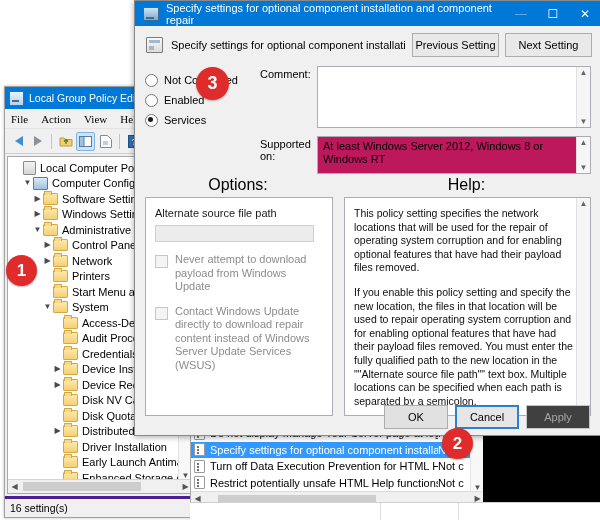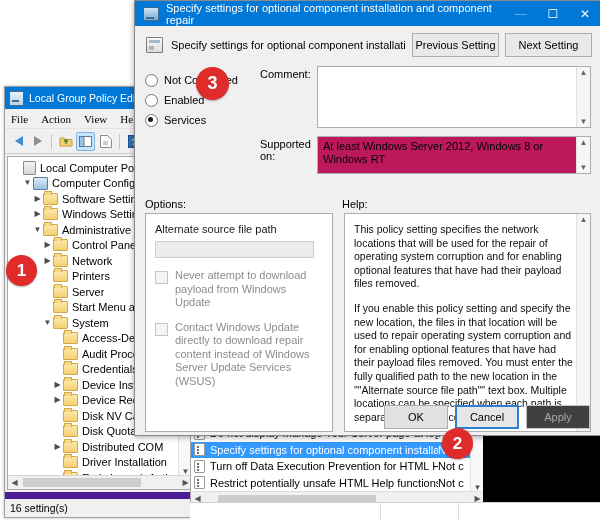--- a/index.html
+++ b/index.html
@@ -72,21 +72,21 @@
   }
   .hs-btn{width:13px;text-align:center;font-size:8px;color:#555;}
   .hs-track{flex:1;height:11px;background:#f0f0f0;position:relative;}
   .hs-thumb{position:absolute;left:2px;top:1px;width:118px;height:9px;background:#cdcdcd;border-radius:1px;}
   .tree-vscroll{
     position:absolute;right:0;top:0;bottom:13px;width:13px;background:#f8f8f8;
     border-left:1px solid #e2e2e2;
   }
   .vs-down{position:absolute;bottom:0;width:13px;text-align:center;font-size:8px;color:#555;}
   .gp-status{
-    height:18px;background:#f0f0f0;border-top:7px solid #4c1d95;
+    height:18px;background:#f0f0f0;border-top:3px solid #4c1d95;
     display:flex;align-items:center;padding-left:5px;font-size:10.5px;
   }
   
   #settings-pane{
     position:absolute;left:190px;top:408px;width:293px;height:112px;
     background:#fff;border:1px solid #a8a8a8;overflow:hidden;
   }
   .srow{
     height:15.5px;display:flex;align-items:center;padding-left:3px;
     white-space:nowrap;font-size:11px;border-bottom:1px solid #fff;
@@ -169,21 +169,21 @@
   .tbox{
     background:#fff;border:1px solid #abadb3;position:relative;
   }
   .tbox.ro{background:#be185d;}
   .tbox .txt{padding:3px 5px;font-size:11px;line-height:13px;}
   .vscroll{
     position:absolute;right:0;top:0;bottom:0;width:13px;background:#f6f6f6;border-left:1px solid #e0e0e0;
     display:flex;flex-direction:column;justify-content:space-between;align-items:center;
     font-size:8px;color:#666;padding:1px 0;
   }
-  .sec-label{font-size:11px;margin:24px 0 3px 0;}
+  .sec-label{font-size:16px;margin:2px 0 3px 0;text-align:center;}
   .panes{display:flex;gap:11px;}
   .pane{
     background:#fff;border:1px solid #abadb3;height:217px;position:relative;overflow:hidden;
   }
   .pane.opt{width:186px;}
   .pane.help{flex:1;}
   .opt-inner{padding:9px 18px 0 9px;}
   .opt-label{font-size:11px;color:#1a1a1a;}
   .opt-input{
     height:15px;background:#ececec;border:1px solid #cfcfcf;margin-top:6px;
@@ -311,25 +311,20 @@
         </div>
         <div class="trow" style="padding-left: 32px;">
           <span class="exp">▶</span>
           <span class="fold"></span>
           <span class="tlabel">Network</span>
         </div>
         <div class="trow" style="padding-left: 32px;">
           <span class="exp"></span>
           <span class="fold"></span>
           <span class="tlabel">Printers</span>
-        </div>
-        <div class="trow" style="padding-left: 32px;">
-          <span class="exp"></span>
-          <span class="fold"></span>
-          <span class="tlabel">Server</span>
         </div>
         <div class="trow" style="padding-left: 32px;">
           <span class="exp"></span>
           <span class="fold"></span>
           <span class="tlabel">Start Menu and Taskbar</span>
         </div>
         <div class="trow" style="padding-left: 32px;">
           <span class="exp">▼</span>
           <span class="fold"></span>
           <span class="tlabel">System</span>

